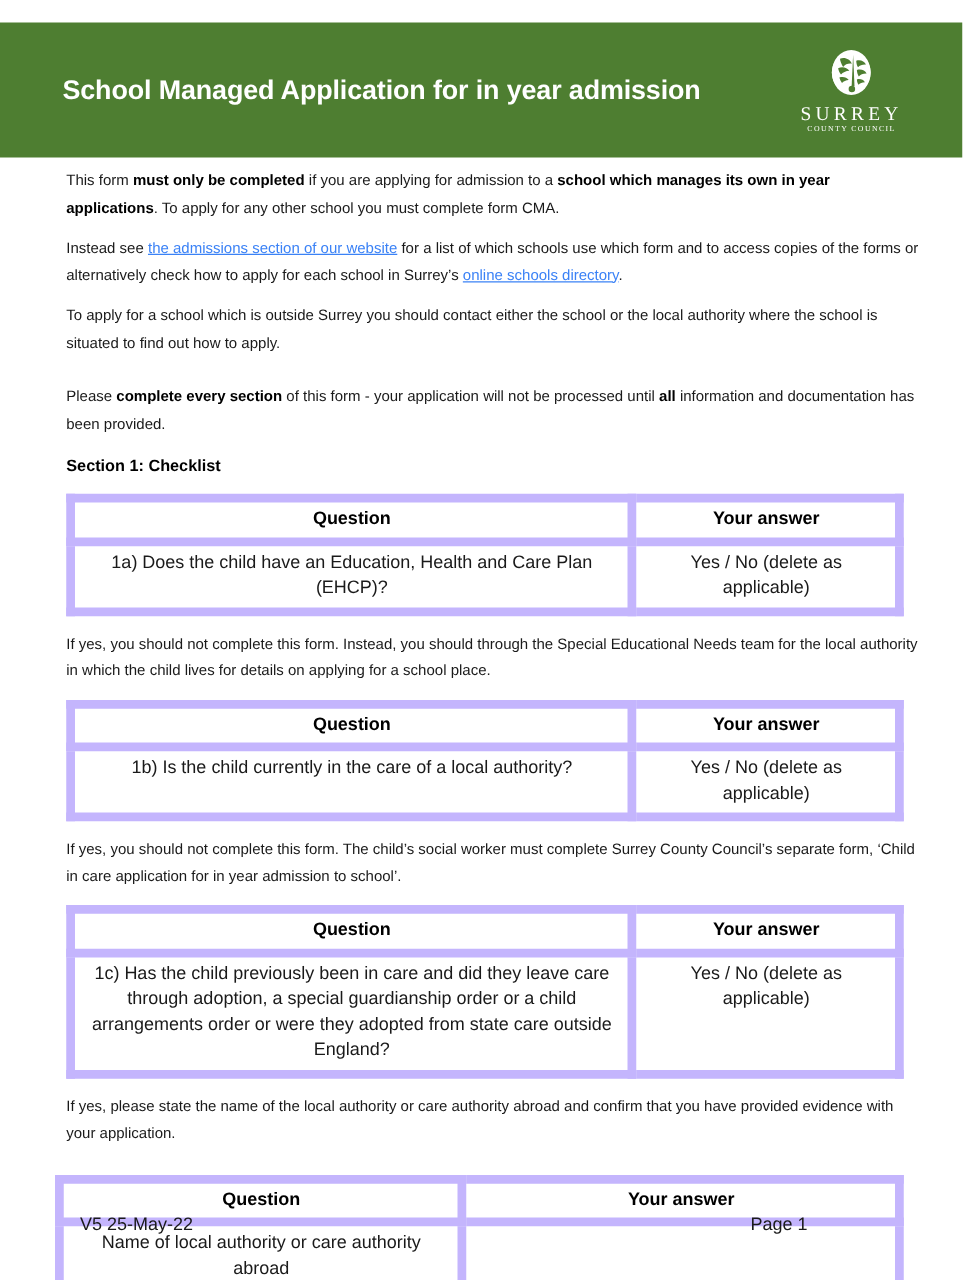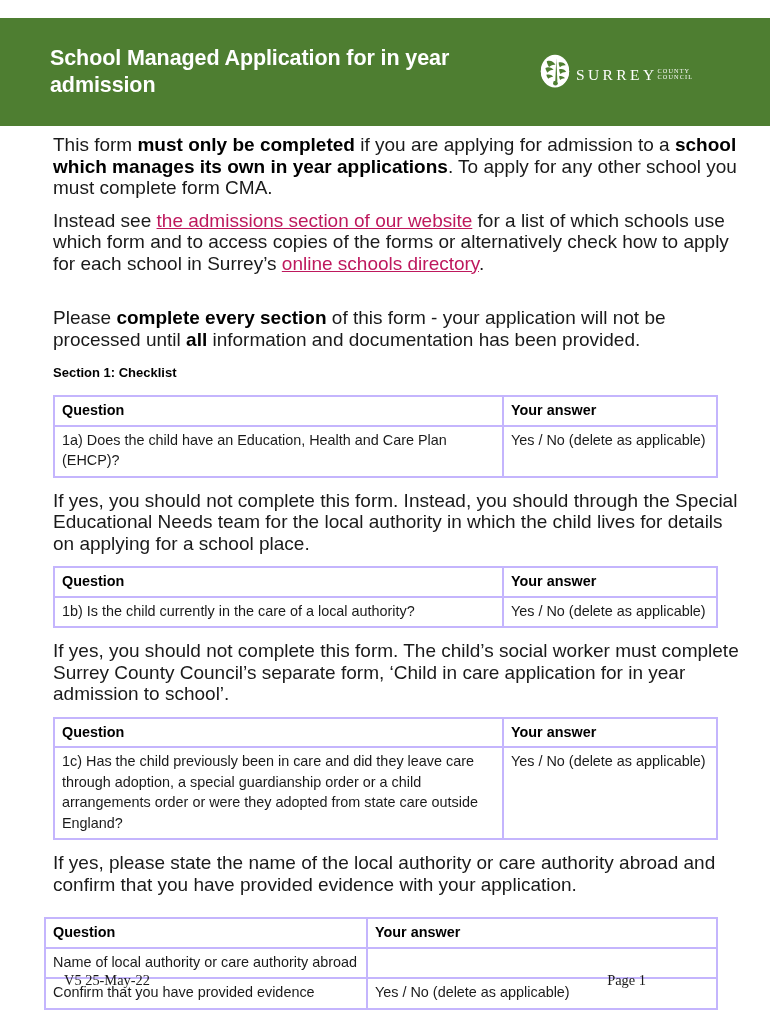--- a/index.html
+++ b/index.html
@@ -36,21 +36,21 @@
     font-weight: bold;
     line-height: 27px;
     letter-spacing: -0.1px;
     max-width: 580px;
   }
   .header-title .line { display: block; }
 
   
   .logo-block {
     display: flex;
-    flex-direction: row;
+    flex-direction: column;
     align-items: center;
     margin-right: 18px;
     margin-top: 2px;
   }
   .logo-mark { width: 46px; height: 42px; display: block; }
   .logo-wordmark {
     color: #ffffff;
     font-size: 15.5px;
     font-weight: normal;
     letter-spacing: 3.4px;
@@ -70,30 +70,30 @@
   
   .doc-body {
     position: absolute;
     left: 0;
     top: 121px;
     width: 770px;
   }
   p.para {
     margin: 0;
     padding: 0 30px 0 53px;
-    font-size: 19px;
+    font-size: 12px;
     line-height: 21.5px;
     color: #1a1a1a;
   }
   .gap-sm { height: 11px; }
   .top-pad { height: 13px; }
 
   b, strong { font-weight: bold; color: #000; }
   a.doclink {
-    color: #be185d;
+    color: #3b82f6;
     text-decoration: underline;
   }
 
   h2.section-heading {
     margin: 0;
     padding: 0 54px 0 53px;
     font-size: 13px;
     font-weight: bold;
     line-height: 24px;
     color: #000000;
@@ -110,24 +110,24 @@
   table.qtable.indent {
     margin-left: 53px;
     width: 663px;
   }
   table.qtable.wide {
     margin-left: 44px;
     width: 672px;
   }
   table.qtable th,
   table.qtable td {
-    border: 2px solid #c4b5fd;
+    border: 7px solid #c4b5fd;
     vertical-align: top;
     padding: 3px 6px 5px 7px;
-    text-align: left;
+    text-align: center;
   }
   table.qtable th {
     font-weight: bold;
     color: #000;
     padding-top: 3px;
     padding-bottom: 4px;
   }
   .col-q   { width: 449px; }
   .col-a   { width: 214px; }
   .col-q-w { width: 322px; }
@@ -142,21 +142,20 @@
     position: absolute;
     left: 0;
     top: 972px;
     width: 700px;
     box-sizing: border-box;
     padding: 0 54px 0 64px;
     display: flex;
     justify-content: space-between;
     font-size: 14.4px;
     color: #1a1a1a;
-    font-family: Liberation Serif, serif;
   }
 </style>
 </head>
 <body>
 
 <div class="header-banner">
   <div class="header-title">
     <span class="line">School Managed Application for in year admission</span>
   </div>
   <div class="logo-block">
@@ -182,20 +181,21 @@
   <div class="top-pad"></div>
 
   <p class="para"><span>This form </span><b>must only be completed</b><span> if you are applying for admission to a </span><b>school which manages its own in year applications</b><span>. To apply for any other school you must complete form CMA.</span></p>
 
   <div class="gap-sm"></div>
 
   <p class="para"><span>Instead see </span><a class="doclink" href="#">the admissions section of our website</a><span> for a list of which schools use which form and to access copies of the forms or alternatively check how to apply for each school in Surrey’s </span><a class="doclink" href="#">online schools directory</a><span>.</span></p>
 
   <div class="gap-sm"></div>
 
+  <p class="para">To apply for a school which is outside Surrey you should contact either the school or the local authority where the school is situated to find out how to apply.</p>
 
   <div class="gap-sm"></div>
 
 
   <div class="gap-sm"></div>
 
   <p class="para"><span>Please </span><b>complete every section</b><span> of this form - your application will not be processed until </span><b>all</b><span> information and documentation has been provided.</span></p>
 
   <div class="gap-sm"></div>
 

